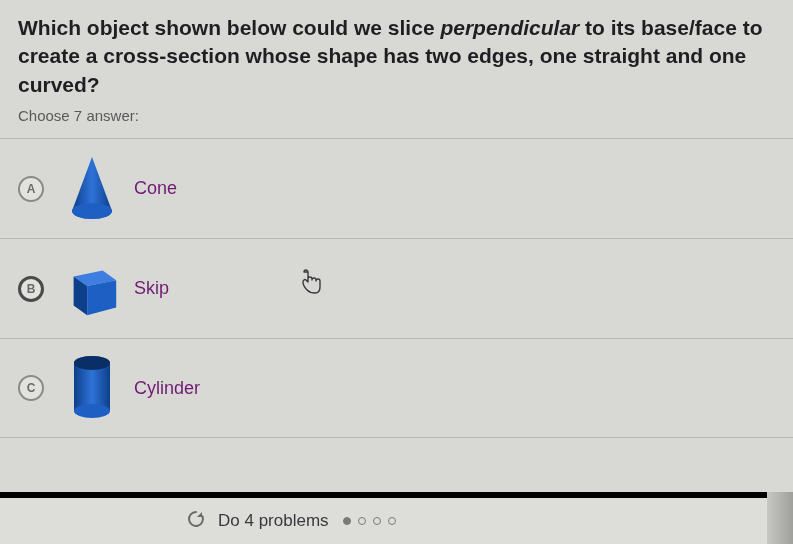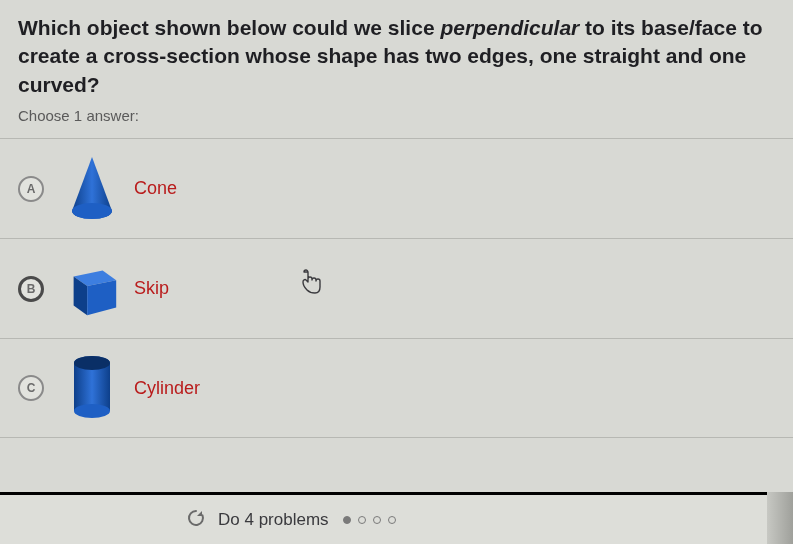--- a/index.html
+++ b/index.html
@@ -56,33 +56,33 @@
     border-color: #4a4a4a;
   }
   .shape-box {
     width: 60px; height: 72px;
     display:flex; align-items:center; justify-content:center;
     flex-shrink:0;
     margin-right: 12px;
   }
   .label {
     font-size: 18px;
-    color: #b91c1c;
+    color: #701a75;
     font-weight: 400;
   }
   .cursor {
     position: absolute;
     left: 300px;
     top: 30px;
   }
   .footer {
     position: absolute;
     bottom: 0; left: 0; right: 0;
     height: 52px;
-    border-top: 3px solid #000000;
+    border-top: 6px solid #000000;
     background: #dddeD9;
     display: flex;
     align-items: center;
     padding: 0 16px;
   }
   .refresh {
     margin-left: 170px;
     margin-right: 12px;
   }
   .do-text {
@@ -110,21 +110,21 @@
     background: linear-gradient(90deg, #c7c8c3, #9fa09b);
   }
 </style>
 </head>
 <body>
 
 <div class="question">
   <span>Which object shown below could we slice </span><span class="italic">perpendicular</span><span> to its base/face to create a cross-section whose shape has two edges, one straight and one curved?</span>
 </div>
 
-<div class="choose">Choose 1 answer:</div>
+<div class="choose">Choose 7 answer:</div>
 
 <div class="options">
 
   <div class="option">
     <div class="radio">A</div>
     <div class="shape-box">
       <svg width="48" height="68" viewBox="0 0 48 68">
         <defs>
           <linearGradient id="coneG" x1="0" x2="1">
             <stop offset="0" stop-color="#0d3f8a"></stop>

